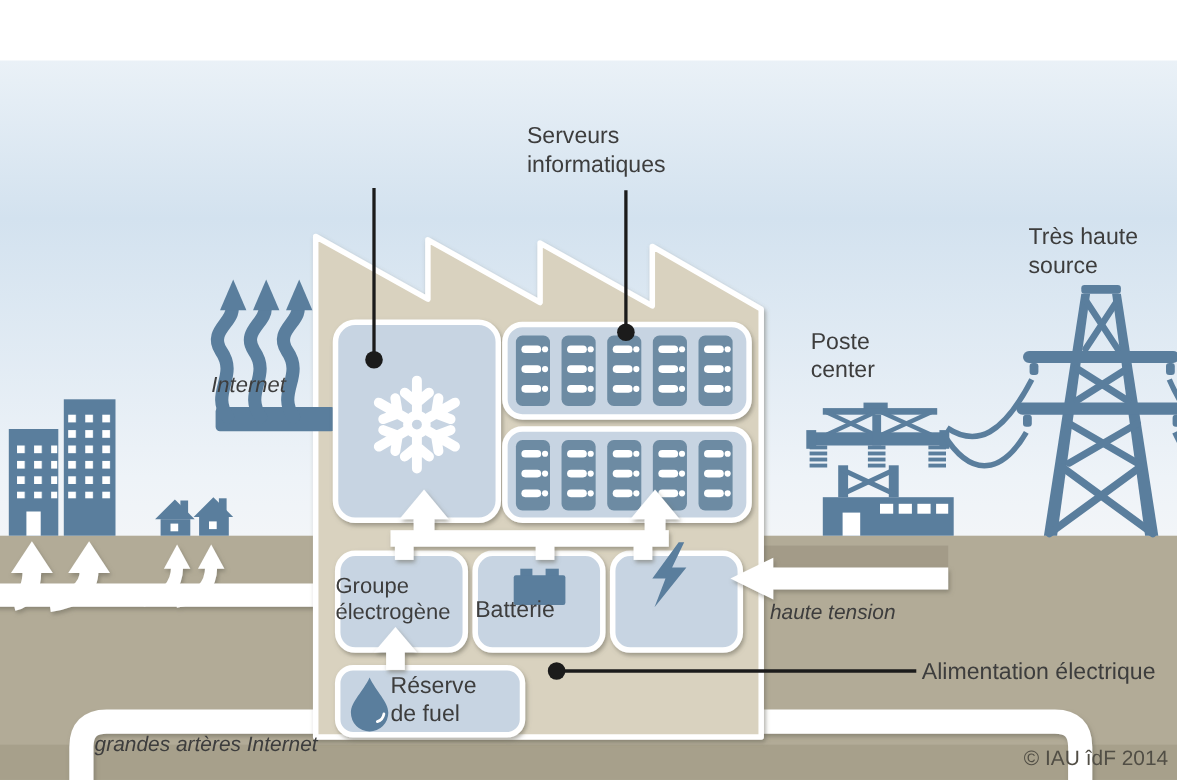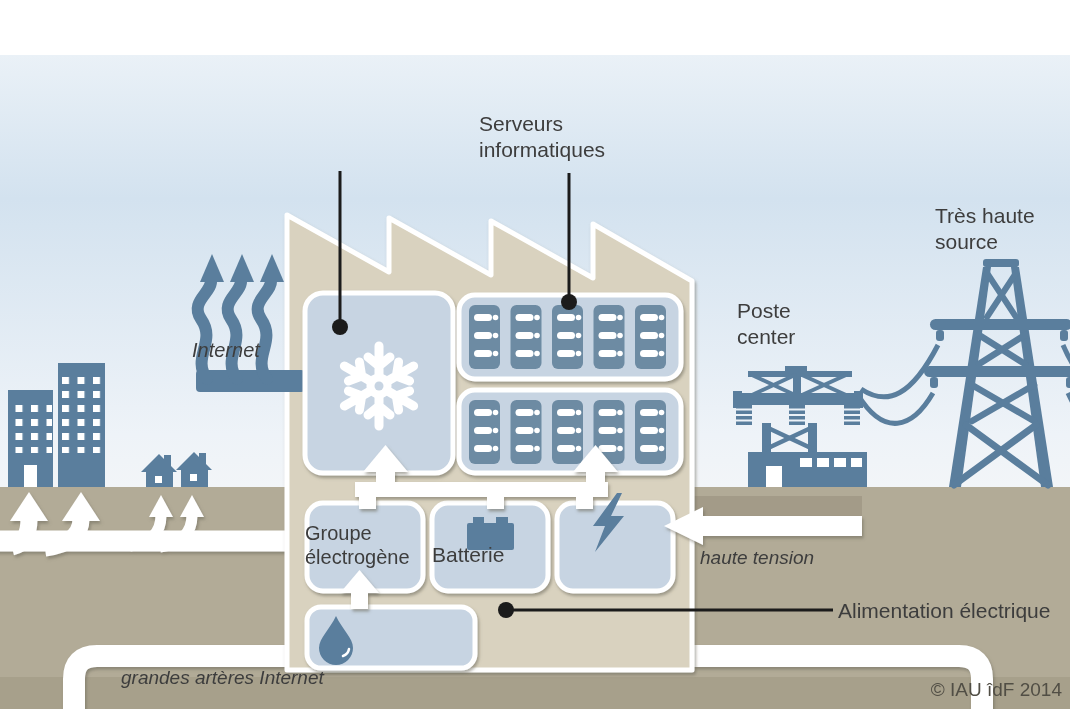--- a/index.html
+++ b/index.html
@@ -258,20 +258,22 @@
     </svg>
 
     <div class="lbl ctr" style="left:479px;top:56px;width:180px;">Serveurs
 informatiques</div>
     <div class="lbl it2" style="left:192px;top:282px;font-size:20px;">Internet</div>
     <div class="lbl ctr" style="left:737px;top:243px;width:120px;">Poste
 center</div>
     <div class="lbl ctr" style="left:935px;top:148px;width:130px;">Très haute
 source</div>
     <div class="lbl it2 ctr" style="left:700px;top:446px;width:150px;margin-top:44px;">haute tension</div>
-    <div class="lbl it2" style="left:86px;top:610px;padding-left:35px;">grandes artères Internet</div>
+    <div class="lbl it2" style="left:86px;top:610px;">grandes artères Internet</div>
     <div class="lbl ctr" style="left:305px;top:466px;width:120px;font-size:20px;line-height:24px;">Groupe
 électrogène</div>
     <div class="lbl" style="left:838px;top:543px;">Alimentation électrique</div>
     <div class="lbl ctr" style="left:432px;top:487px;width:116px;">Batterie</div>
+    <div class="lbl ctr" style="left:355px;top:556px;width:122px;line-height:25px;">Réserve
+de fuel</div>
     <div class="copy">© IAU îdF 2014</div>
   </div>
 </div>
 
 </body></html>

